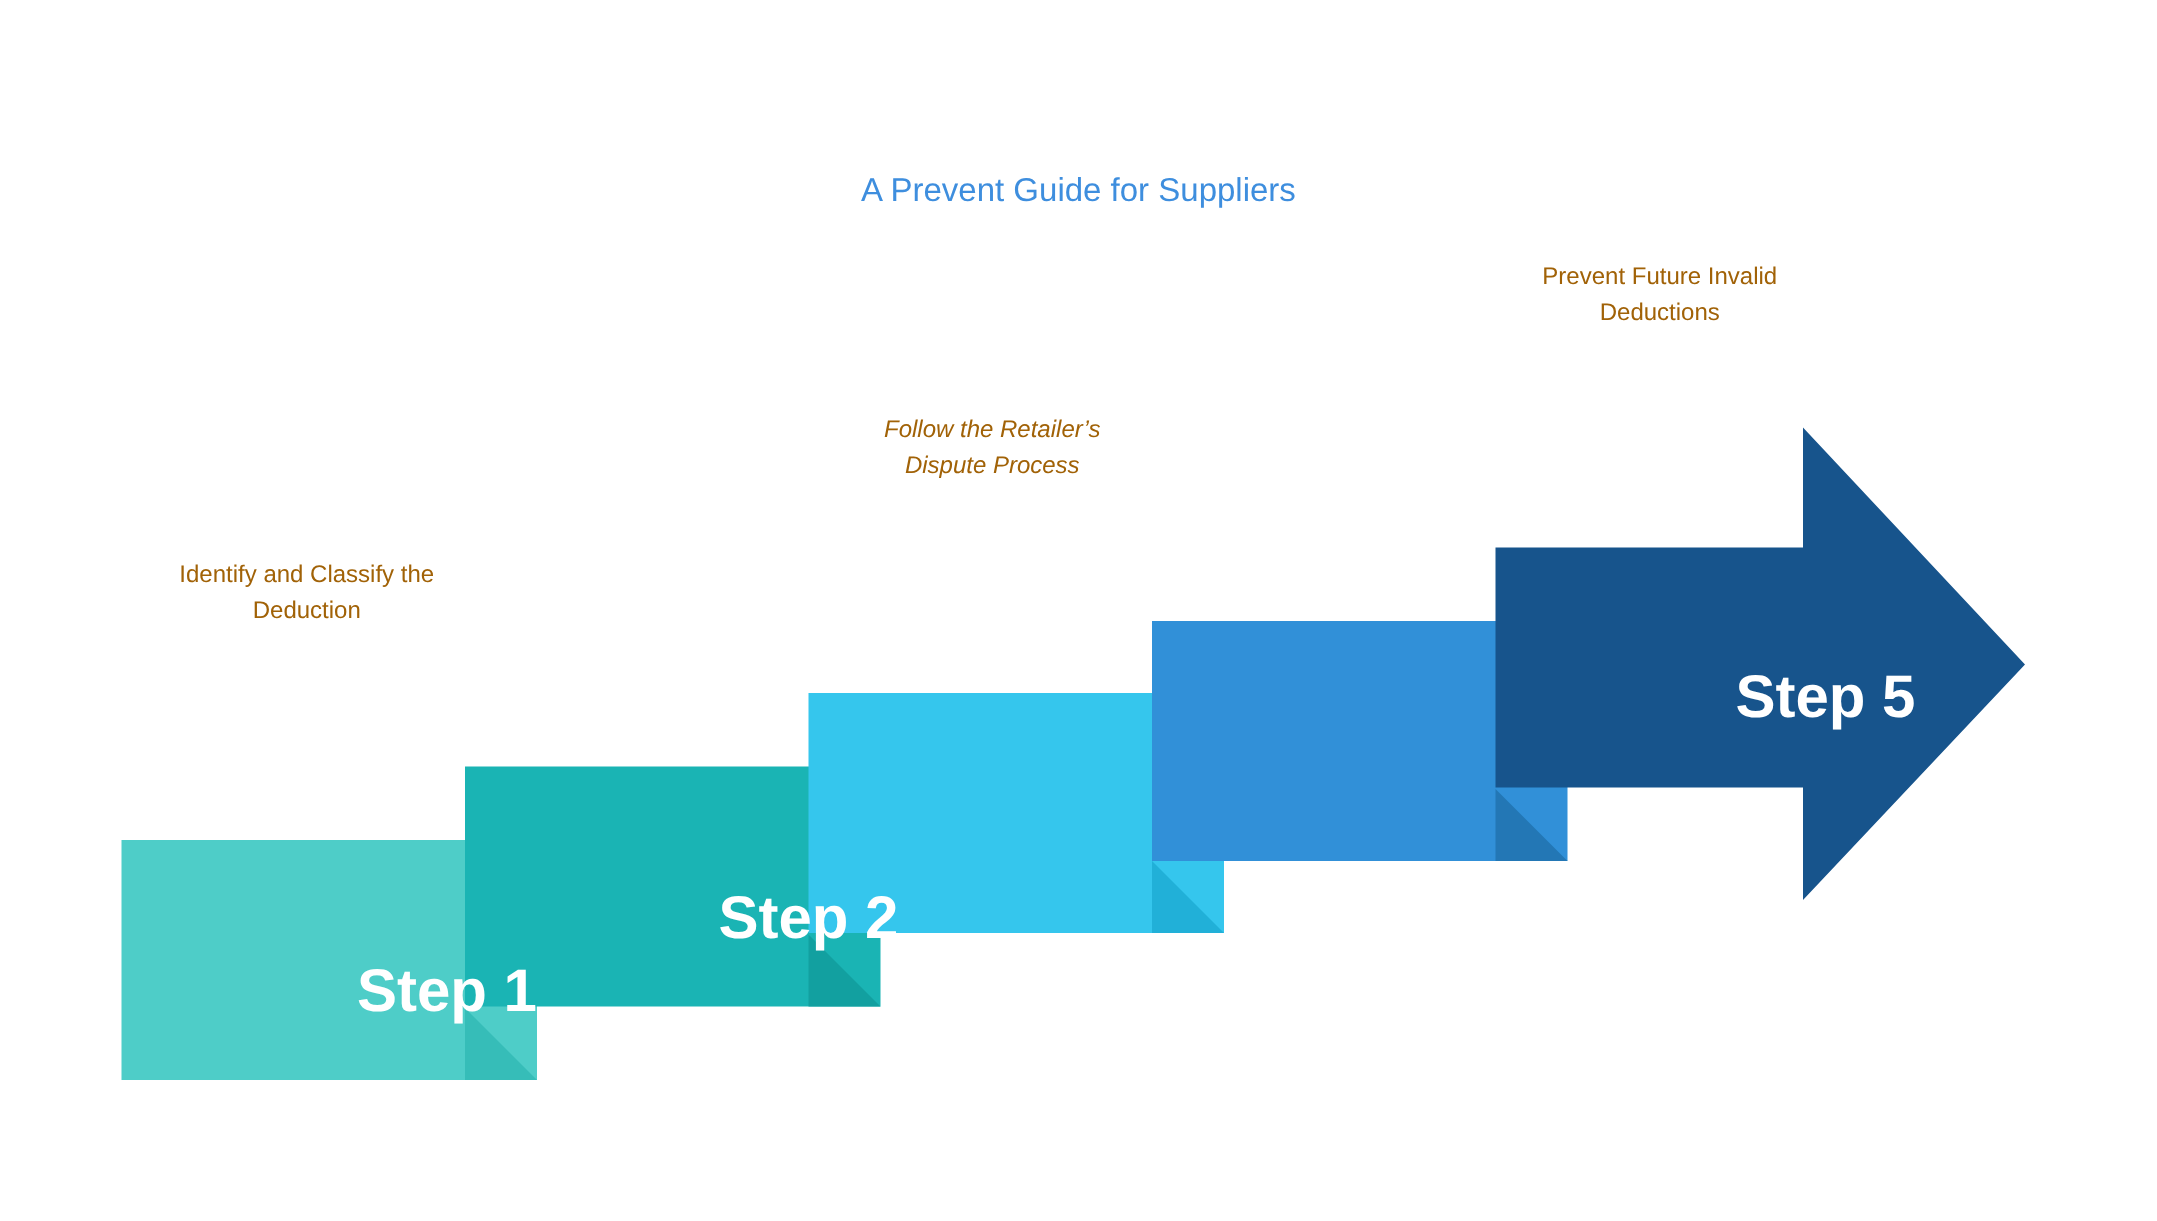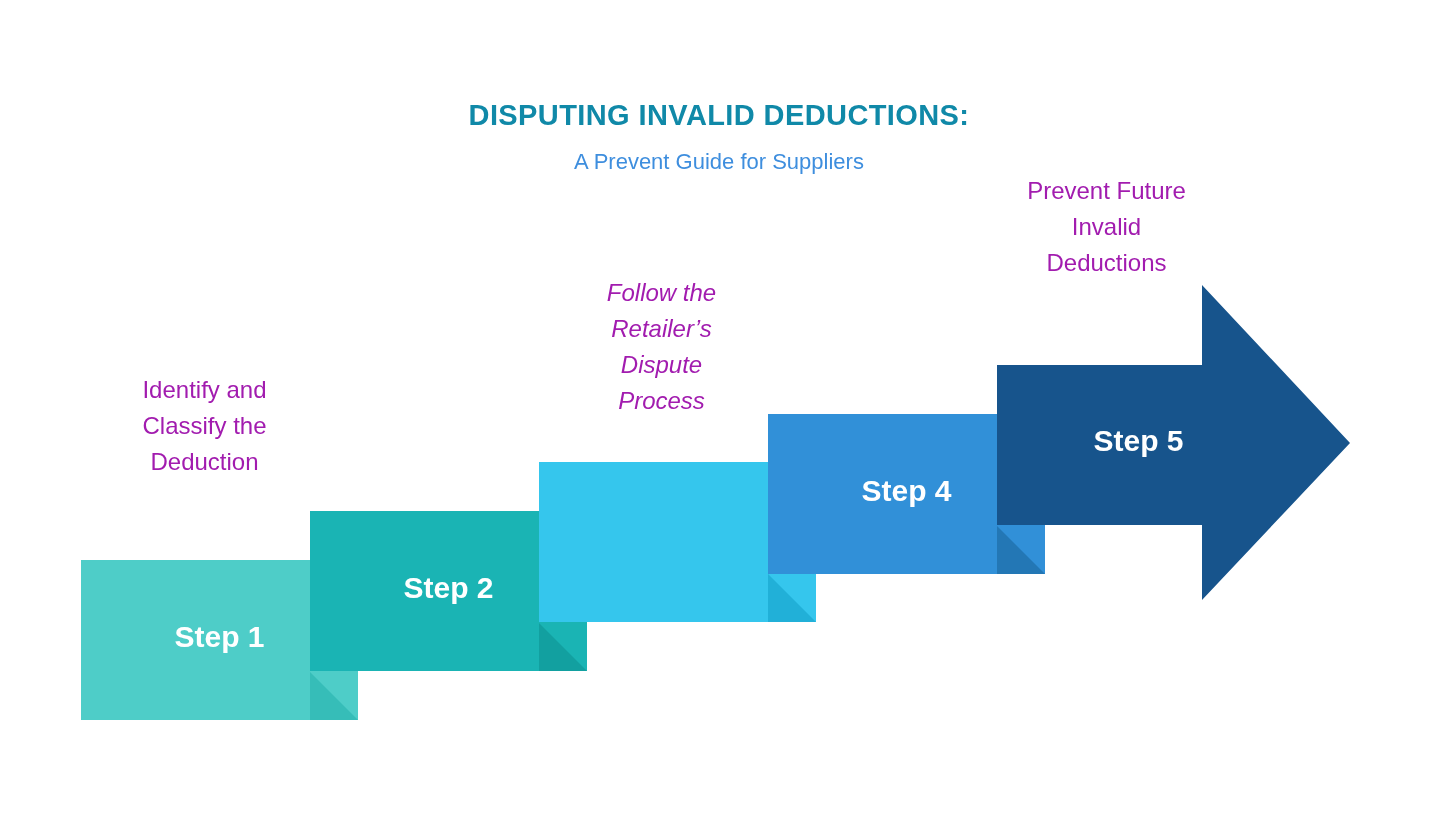--- a/index.html
+++ b/index.html
@@ -45,42 +45,42 @@
   .diagram {
     position: absolute;
     left: 0; top: 0;
     width: 1438px;
     height: 814px;
     z-index: 10;
   }
   .step-label {
     position: absolute;
     text-align: center;
-    font-size: 24px;
+    font-size: 16px;
     line-height: 1.5;
-    color: #a21caf;
+    color: #a16207;
     z-index: 30;
     white-space: pre-line;
   }
   .step-name {
     position: absolute;
-    text-align: center;
-    font-size: 30px;
+    text-align: right;
+    font-size: 40px;
     font-weight: bold;
     color: #ffffff;
     z-index: 30;
+    margin-top: 19px;
   }
 </style>
 </head>
 <body>
 
 <div id="stage">
 
   <div class="header">
-    <h1 class="title" style="color: rgb(16, 137, 168);">DISPUTING INVALID DEDUCTIONS:</h1>
     <h2 class="subtitle" style="color: rgb(62, 142, 222);">A Prevent Guide for Suppliers</h2>
   </div>
 
   <svg class="diagram" viewBox="0 0 1438 814">
 
     <g>
       <rect id="s1-body" x="81" y="560" width="277" height="160" fill="#4ECDC8"></rect>
       <polygon id="s1-shadow" points="310,672 358,720 310,720" fill="#36BDB8"></polygon>
     </g>
 
@@ -107,20 +107,19 @@
   <div class="step-label" style="left:112px; top:372px; width:185px;">Identify and Classify the Deduction</div>
 
 
   <div class="step-label" style="left:583px; top:275px; width:157px;font-style:italic;">Follow the Retailer’s Dispute Process</div>
 
 
   <div class="step-label" style="left:1025px; top:173px; width:163px;">Prevent Future Invalid Deductions</div>
 
   <div class="step-name" style="left:81px; top:620px; width:277px;">Step 1</div>
 
-  <div class="step-name" style="left:310px; top:571px; width:277px;">Step 2</div>
+  <div class="step-name" style="left:322px; top:571px; width:277px;">Step 2</div>
 
 
-  <div class="step-name" style="left:768px; top:474px; width:277px;">Step 4</div>
 
   <div class="step-name" style="left:1000px; top:424px; width:277px;">Step 5</div>
 
 </div>
 
 </body></html>

